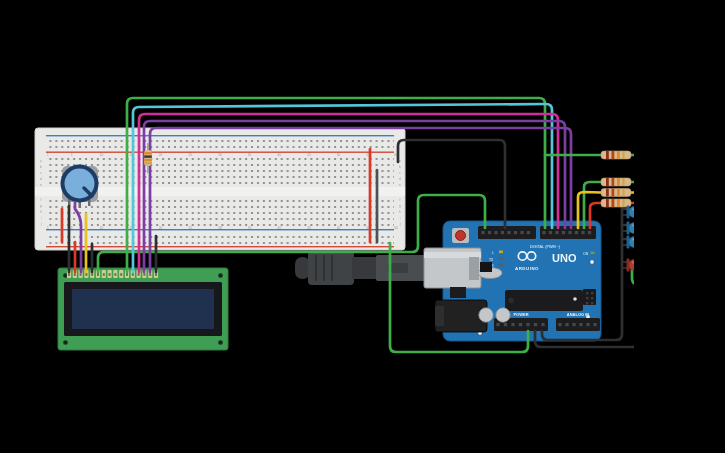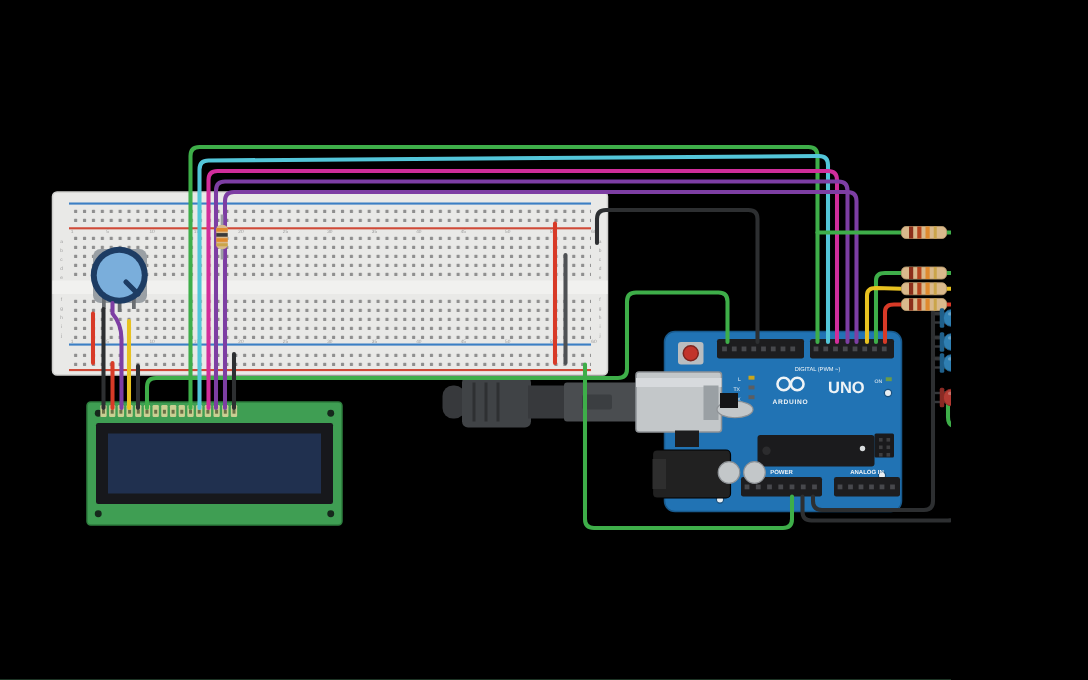--- a/index.html
+++ b/index.html
@@ -1,16 +1,16 @@
 <!DOCTYPE html>
 <html><head>
 <meta charset="utf-8">
 <style>
   html,body{margin:0;padding:0;background:#000;}
-  #stage{position:relative;width:634px;height:453px;background:#86efac;overflow:hidden;}
+  #stage{position:relative;width:634px;height:453px;background:#22c55e;overflow:hidden;}
   svg{display:block;}
   text{font-family:"Liberation Sans", sans-serif;}
 </style>
 </head>
 <body>
 
 <div id="stage">
 <svg width="725" height="453" viewBox="0 0 725 453" xmlns="http://www.w3.org/2000/svg">
   <defs>
     <pattern id="ph" width="5.93" height="6" patternUnits="userSpaceOnUse">

